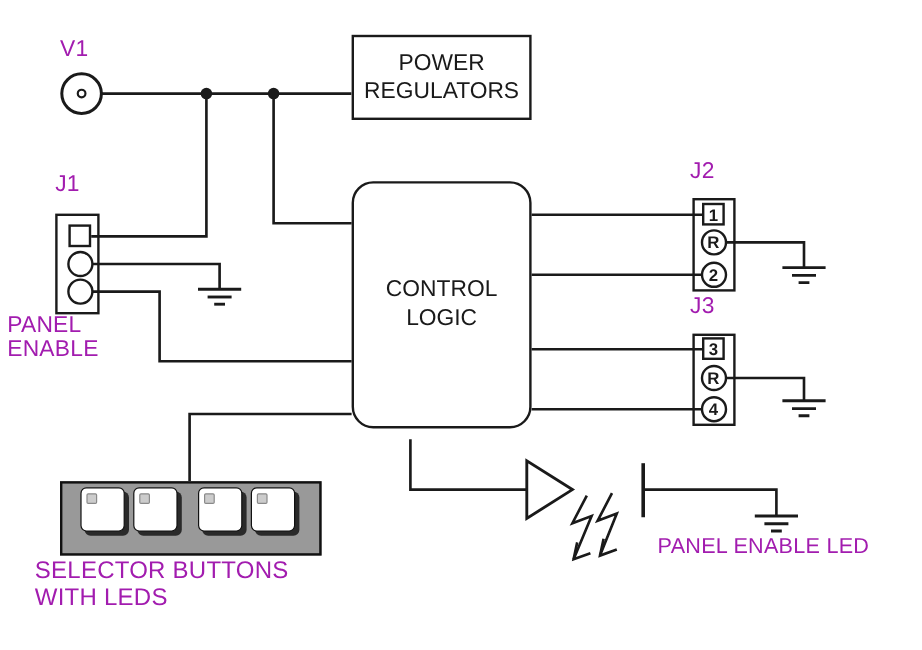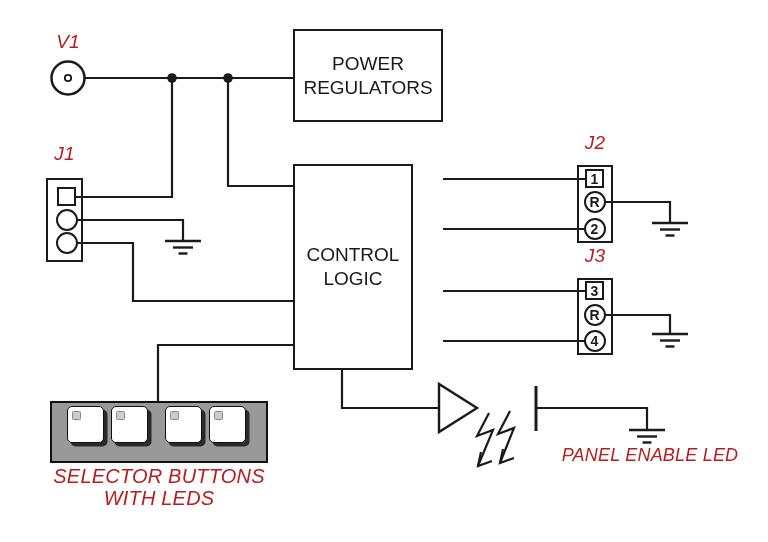--- a/index.html
+++ b/index.html
@@ -1,22 +1,22 @@
 <!DOCTYPE html>
 <html><head>
 <meta charset="utf-8">
 <style>
   html,body{margin:0;padding:0;background:#fff;}
   .stage{
     position:relative;width:768px;height:542px;background:#ffffff;
     font-family:"Liberation Sans",sans-serif;color:#1a1a1a;overflow:hidden;
   }
   .stage svg{position:absolute;left:0;top:0;}
-  .lbl{position:absolute;text-align:center;font-size:19px;line-height:21px;
-       letter-spacing:0.2px;color:#b91c1c;font-style:italic;}
+  .lbl{position:absolute;text-align:left;font-size:19px;line-height:21px;
+       letter-spacing:0.2px;color:#a21caf;}
   .pre{white-space:pre-line;}
   .box{position:absolute;box-sizing:border-box;border:2.4px solid #1a1a1a;
        background:#fff;display:flex;align-items:center;justify-content:center;}
   .box .bxlbl{font-size:19px;line-height:24px;text-align:center;white-space:pre-line;}
   .conn{position:absolute;box-sizing:border-box;border:2.4px solid #1a1a1a;background:transparent;}
   .pin{position:absolute;box-sizing:border-box;border:2px solid #1a1a1a;background:#fff;
        display:flex;align-items:center;justify-content:center;
        font-size:14px;font-weight:600;line-height:1;}
   .pin.sq{width:19px;height:19px;}
   .pin.ci{width:22px;height:22px;border-radius:50%;}
@@ -87,36 +87,38 @@
     <g stroke="#1a1a1a" stroke-width="2.2" fill="none">
       <polyline points="489,413 477,436 493,430 478,466"></polyline>
       <polyline points="481,452 478,466 492,461"></polyline>
       <polyline points="510,411 498,434 514,428 500,463"></polyline>
       <polyline points="503,449 500,463 514,458"></polyline>
     </g>
   </svg>
 
   <div class="lbl" style="left:50px;top:31px;width:36px;">V1</div>
 
-  <div class="box" style="left:293px;top:29px;width:150px;height:93px;">
+  <div class="box" style="left:293px;top:29px;width:150px;height:71px;">
     <span class="bxlbl">POWER
 REGULATORS</span>
   </div>
 
-  <div class="box" style="left:293px;top:164px;width:120px;height:206px;">
+  <div class="box" style="left:293px;top:151px;width:150px;height:206px;border-radius:18px;">
     <span class="bxlbl">CONTROL
 LOGIC</span>
   </div>
 
   <div class="lbl" style="left:46px;top:143px;width:37px;">J1</div>
   <div class="conn" style="left:46px;top:178px;width:37px;height:84px;">
     <div class="pin sq" style="left:9px;top:7px;"></div>
     <div class="pin ci" style="left:7.5px;top:28.5px;"></div>
     <div class="pin ci" style="left:7.5px;top:51.5px;"></div>
   </div>
+  <div class="lbl pre" style="left:6px;top:262px;width:122px;line-height:20px;">PANEL
+ENABLE</div>
 
   <div class="lbl" style="left:575px;top:132px;width:40px;">J2</div>
   <div class="conn" style="left:577px;top:165px;width:36px;height:78px;">
     <div class="pin sq" style="left:6px;top:2px;">1</div>
     <div class="pin ci" style="left:4.5px;top:23.5px;">R</div>
     <div class="pin ci" style="left:4.5px;top:50.5px;">2</div>
   </div>
 
   <div class="lbl" style="left:575px;top:245px;width:40px;">J3</div>
   <div class="conn" style="left:577px;top:278px;width:36px;height:77px;">

